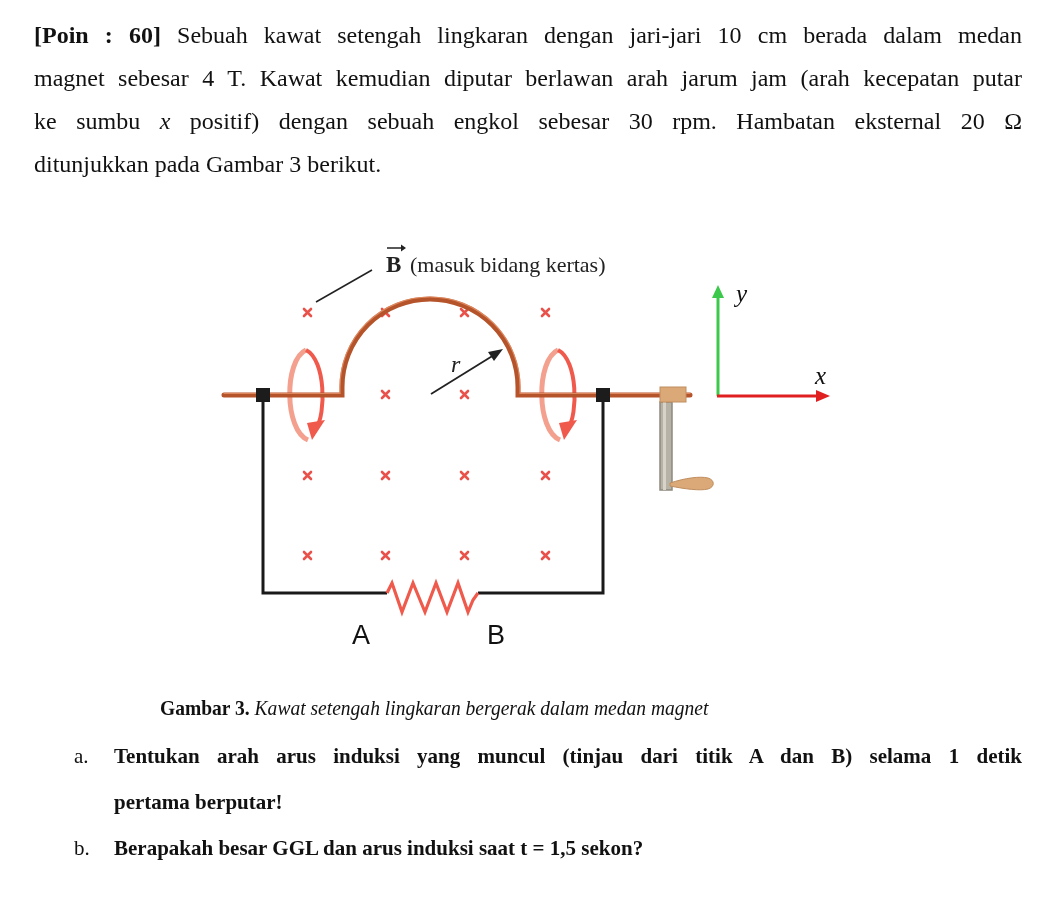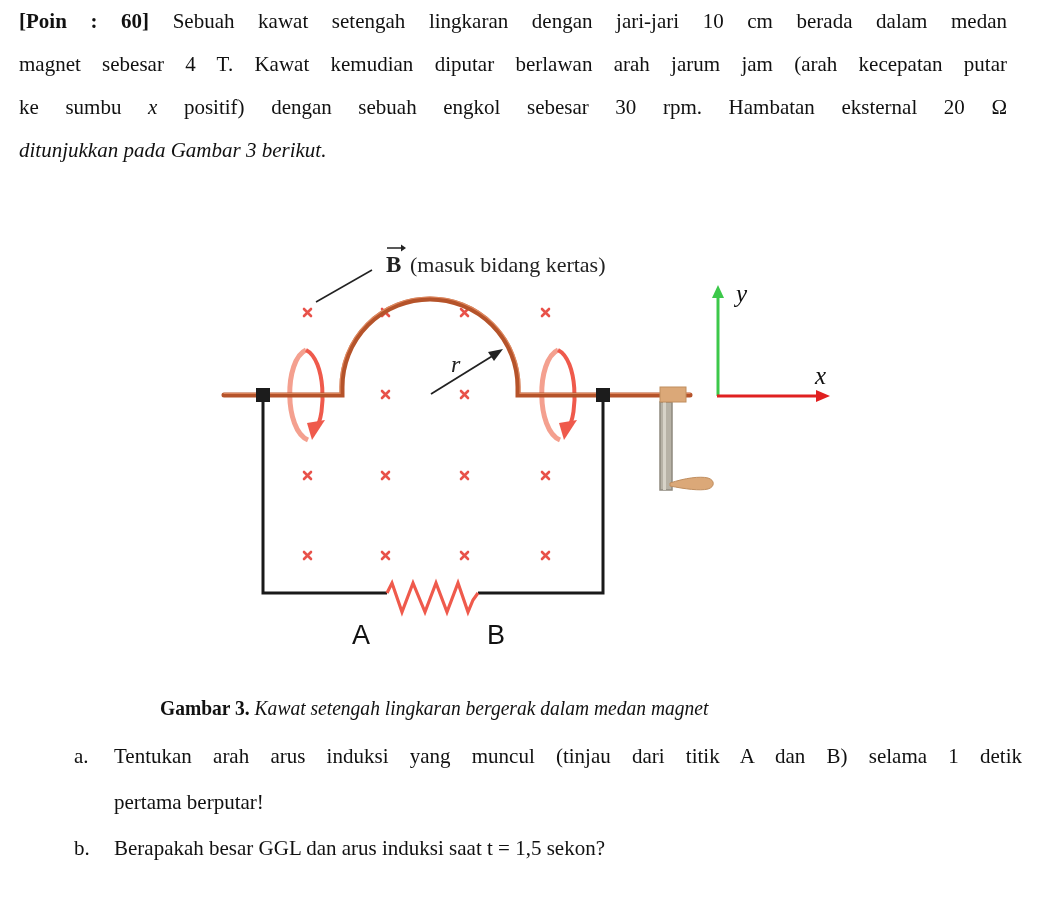--- a/index.html
+++ b/index.html
@@ -1,30 +1,30 @@
 <!DOCTYPE html>
 <html><head>
 <meta charset="utf-8">
 <style>
   html, body { margin: 0; padding: 0; background: #ffffff; }
   body { width: 1050px; height: 911px; position: relative; overflow: hidden;
          font-family: "Liberation Serif", "DejaVu Serif", serif; color: #111; }
-  .para { position: absolute; left: 19px; width: 988px; font-size: 21px; line-height: 43px;
-          text-align: justify; }
+  .para { position: absolute; left: 34px; width: 988px; font-size: 24px; line-height: 43px;
+          text-align: justify; margin-top: 14px; }
   .para .line { display: block; text-align: justify; text-align-last: justify; white-space: nowrap; height: 43px; }
-  .para .line.last { text-align-last: left; font-style: italic; }
+  .para .line.last { text-align-last: left; }
   .b { font-weight: bold; }
   .it { font-style: italic; }
   #figure { position: absolute; left: 0; top: 240px; }
   .caption { position: absolute; left: 160px; top: 696px; font-size: 21px; white-space: nowrap;
              transform: scaleX(0.93); transform-origin: left top; }
   .q { position: absolute; left: 74px; width: 948px; font-size: 21px; line-height: 46px; }
   .q .lbl { position: absolute; left: 0; }
   .q .txt { position: absolute; left: 40px; width: 908px; }
-  .q .txt .line { display: block; white-space: nowrap; text-align: justify; text-align-last: justify; height: 46px; }
+  .q .txt .line { display: block; white-space: nowrap; text-align: justify; text-align-last: justify; height: 46px; font-weight: bold; }
   .q .txt .line.last { text-align-last: left; }
   svg text { font-family: "Liberation Serif", "DejaVu Serif", serif; }
 </style>
 </head>
 <body>
 
 <div class="para" style="top: 0px;">
   <span class="line">
     <span class="b">[Poin : 60]</span>
     <span>Sebuah kawat setengah lingkaran dengan jari-jari 10 cm berada dalam medan</span>

